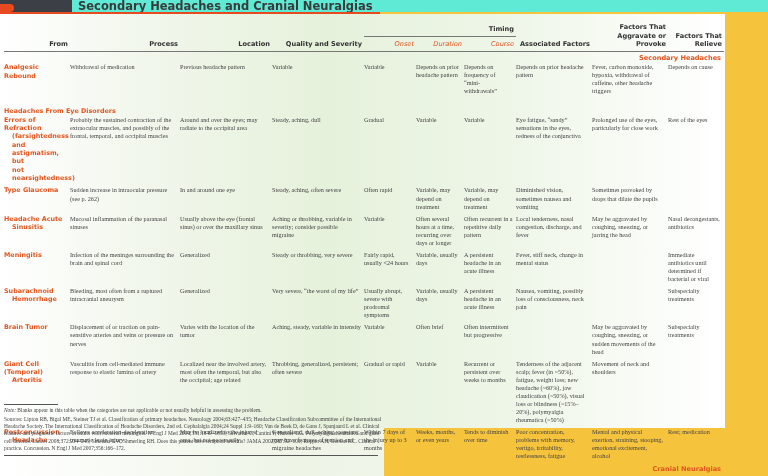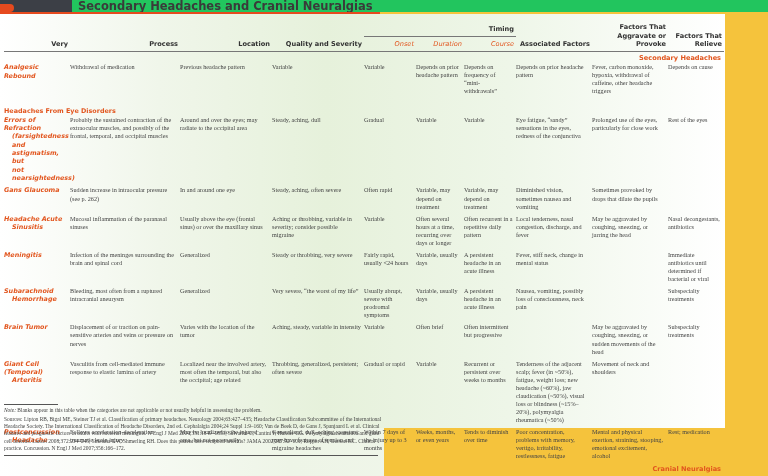--- a/index.html
+++ b/index.html
@@ -11,21 +11,21 @@
   .topbar-dark {
     position:absolute; left:0; top:0; width:72px; height:12px;
     background:#3c3f46;
   }
   .topbar-dark .pill {
     position:absolute; left:0; top:4px; width:14px; height:8px;
     background:#e64a1e; border-radius:0 6px 6px 0;
   }
   .title-band {
     position:absolute; left:72px; top:0; right:0; height:12px;
-    background:#22c55e;
+    background:#5eead4;
   }
   .title-band .title {
     position:absolute; left:6px; top:-1px;
     font-family:"DejaVu Sans", sans-serif; font-weight:bold;
     font-size:11.5px; color:#3a3a3a; white-space:nowrap;
   }
   .redline {
     position:absolute; left:0; top:12px; width:380px; height:2px;
     background:#e64a1e;
   }
@@ -53,21 +53,21 @@
   table.ht th {
     font-family:"DejaVu Sans", sans-serif; font-weight:bold;
     font-size:6.6px; color:#333; text-align:right; vertical-align:bottom;
     padding:1px 2px 2px 0;
   }
   table.ht th.sub { color:#e2561f; font-style:italic; font-weight:normal;margin-left:32px; }
   table.ht th.timing { border-bottom:0.8px solid #777; }
   table.ht tr.hdr2 th { border-bottom:1.5px solid #777; }
   table.ht td { vertical-align:top; padding:1px 3px 3px 0; }
   .type {
-    font-family:"DejaVu Sans", sans-serif; font-style:italic;
+    font-family:"DejaVu Sans", sans-serif; 
     color:#e2561f; font-size:6.4px; font-weight:bold;margin-left:41px;
   }
   .type .ind { display:block; padding-left:8px; }
   .section {
     font-family:"DejaVu Sans", sans-serif; font-weight:bold;
     color:#e2561f; font-size:6.6px; padding-top:2px !important; padding-bottom:0 !important;text-align:right;
   }
   .subsection {
     font-family:"DejaVu Sans", sans-serif; font-weight:bold;
     color:#e2561f; font-size:6.4px; padding-top:8px !important; padding-bottom:0 !important;
@@ -115,21 +115,21 @@
       <th></th>
       <th></th>
       <th></th>
       <th></th>
       <th colspan="3" class="timing">Timing</th>
       <th></th>
       <th rowspan="2" style="border-bottom:1.5px solid #777;">Factors That Aggravate or Provoke</th>
       <th rowspan="2" style="border-bottom:1.5px solid #777;">Factors That Relieve</th>
     </tr>
     <tr class="hdr2">
-      <th>Very</th>
+      <th>From</th>
       <th>Process</th>
       <th>Location</th>
       <th>Quality and Severity</th>
       <th class="sub">Onset</th>
       <th class="sub">Duration</th>
       <th class="sub">Course</th>
       <th>Associated Factors</th>
     </tr>
   </thead>
   <tbody>
@@ -166,21 +166,21 @@
       <td>Steady, aching, dull</td>
       <td>Gradual</td>
       <td>Variable</td>
       <td>Variable</td>
       <td>Eye fatigue, “sandy” sensations in the eyes, redness of the conjunctiva</td>
       <td>Prolonged use of the eyes, particularly for close work</td>
       <td>Rest of the eyes</td>
     </tr>
 
     <tr>
-      <td class="type"><span>Gans Glaucoma</span></td>
+      <td class="type"><span>Type Glaucoma</span></td>
       <td>Sudden increase in intraocular pressure (see p. 262)</td>
       <td>In and around one eye</td>
       <td>Steady, aching, often severe</td>
       <td>Often rapid</td>
       <td>Variable, may depend on treatment</td>
       <td>Variable, may depend on treatment</td>
       <td>Diminished vision, sometimes nausea and vomiting</td>
       <td>Sometimes provoked by drops that dilate the pupils</td>
       <td></td>
     </tr>

